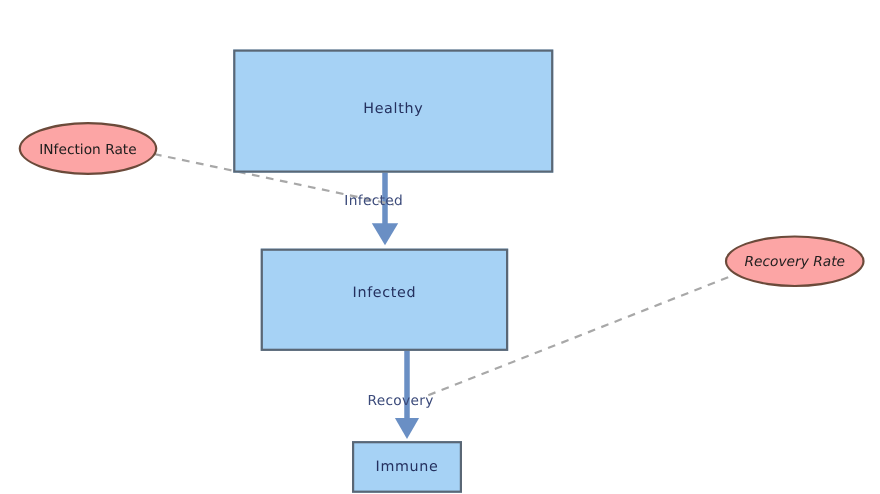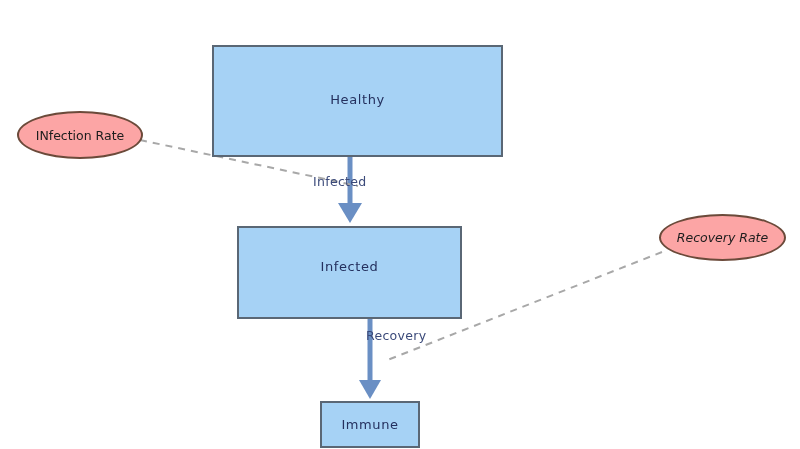--- a/index.html
+++ b/index.html
@@ -74,21 +74,21 @@
 
   .flow-label {
     position: absolute;
     color: #3b4a7a;
     font-family: "DejaVu Sans", sans-serif;
     font-size: 12.5px;
     white-space: nowrap;
     letter-spacing: 0.3px;
   }
   .label-infection { left: 313px; top: 174px; }
-  .label-recovery  { left: 334px; top: 328px; margin-left: 32px; }
+  .label-recovery  { left: 334px; top: 356px; }
 </style>
 </head>
 <body>
 
 <div id="canvas">
 
   <svg class="layer" viewBox="0 0 800 449" xmlns="http://www.w3.org/2000/svg">
 
     <g>
       <line x1="350" y1="137" x2="350" y2="205" stroke="#6a8fc4" stroke-width="5"></line>

